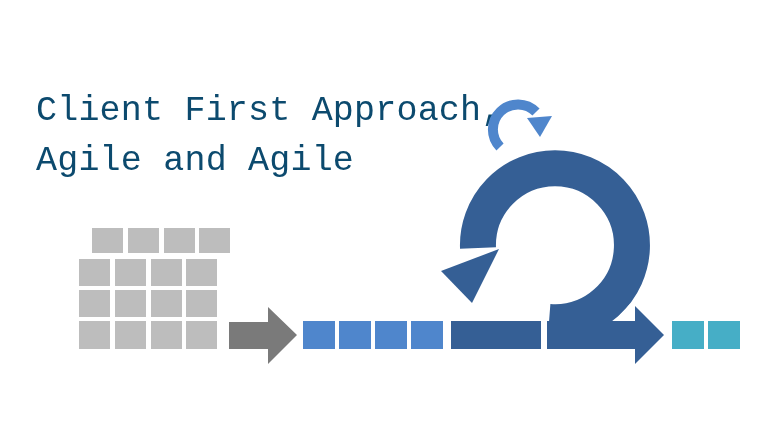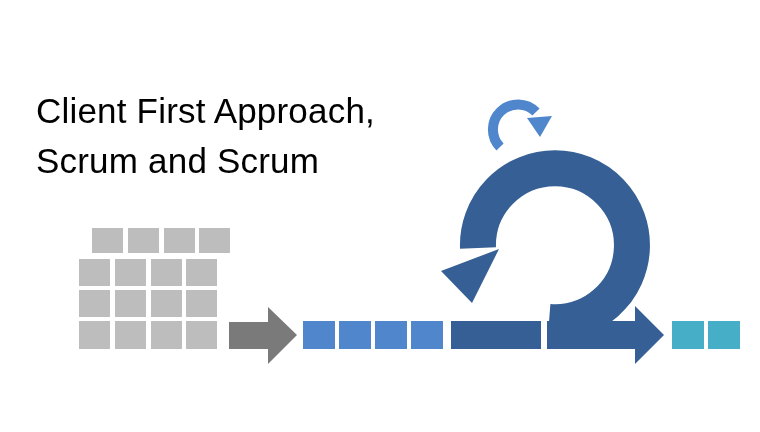--- a/index.html
+++ b/index.html
@@ -3,32 +3,32 @@
 <meta charset="utf-8">
 <style>
   html, body { margin: 0; padding: 0; }
   body {
     width: 760px; height: 432px; background: #ffffff;
     position: relative; overflow: hidden;
     font-family: "Liberation Sans", sans-serif;
   }
   .title {
     position: absolute; left: 36px; top: 86px;
-    color: #000000; font-size: 35px; line-height: 50px;
-    letter-spacing: 0.2px; margin: 0; font-weight: normal;
+    color: #0c4a6e; font-size: 35px; line-height: 50px;
+    letter-spacing: 0.2px; margin: 0; font-weight: normal; font-family: Liberation Mono, monospace;
   }
   .title span { display: block; }
   svg.diagram { position: absolute; left: 0; top: 0; }
 </style>
 </head>
 <body>
 
 <h1 class="title">
   <span>Client First Approach,</span>
-  <span>Scrum and Scrum</span>
+  <span>Agile and Agile</span>
 </h1>
 
 <svg class="diagram" width="760" height="432" viewBox="0 0 760 432">
 
   <g fill="#bdbdbd">
     <rect x="92" y="228" width="31" height="25"></rect>
     <rect x="128" y="228" width="31" height="25"></rect>
     <rect x="164" y="228" width="31" height="25"></rect>
     <rect x="199" y="228" width="31" height="25"></rect>
 

